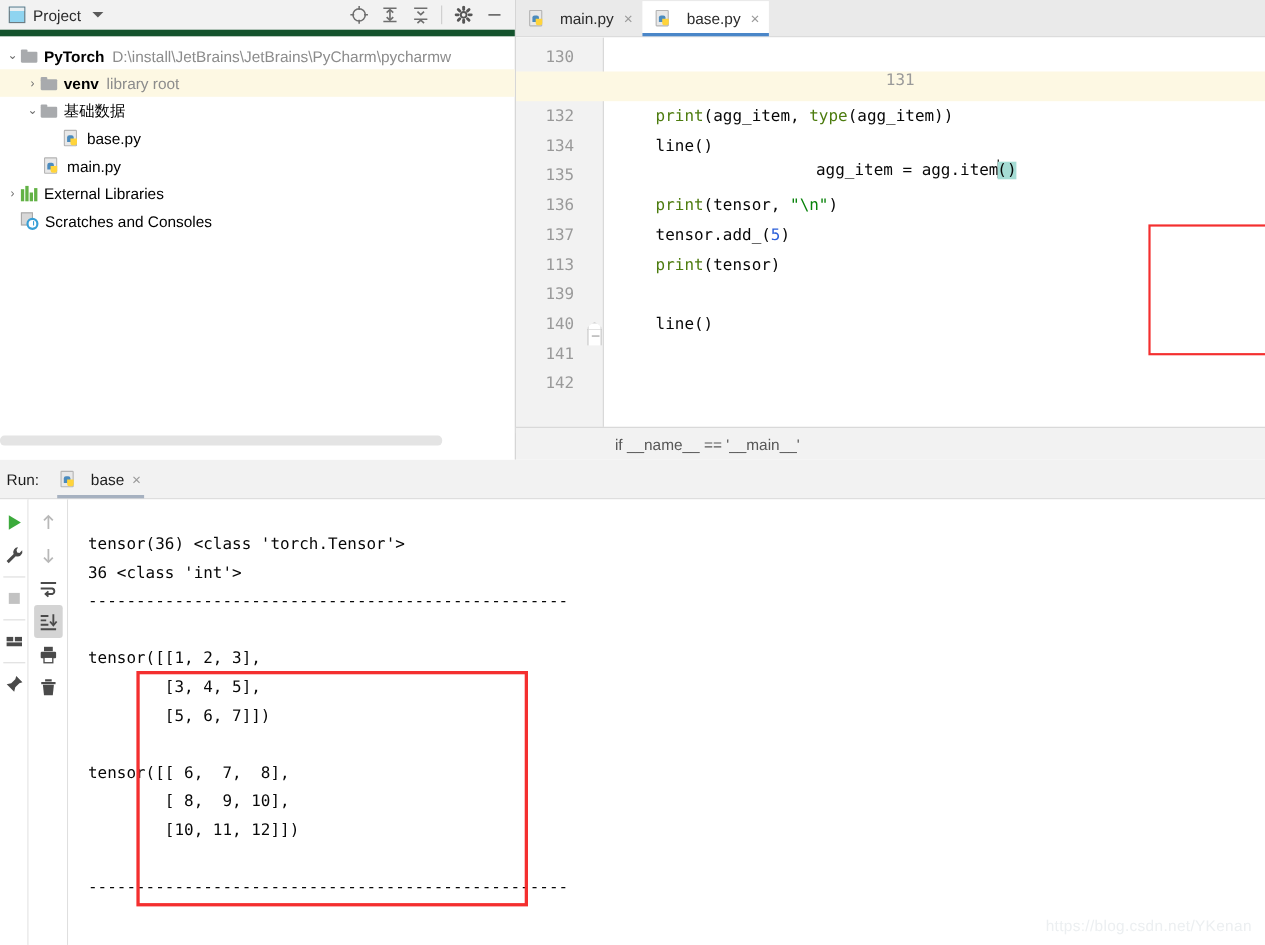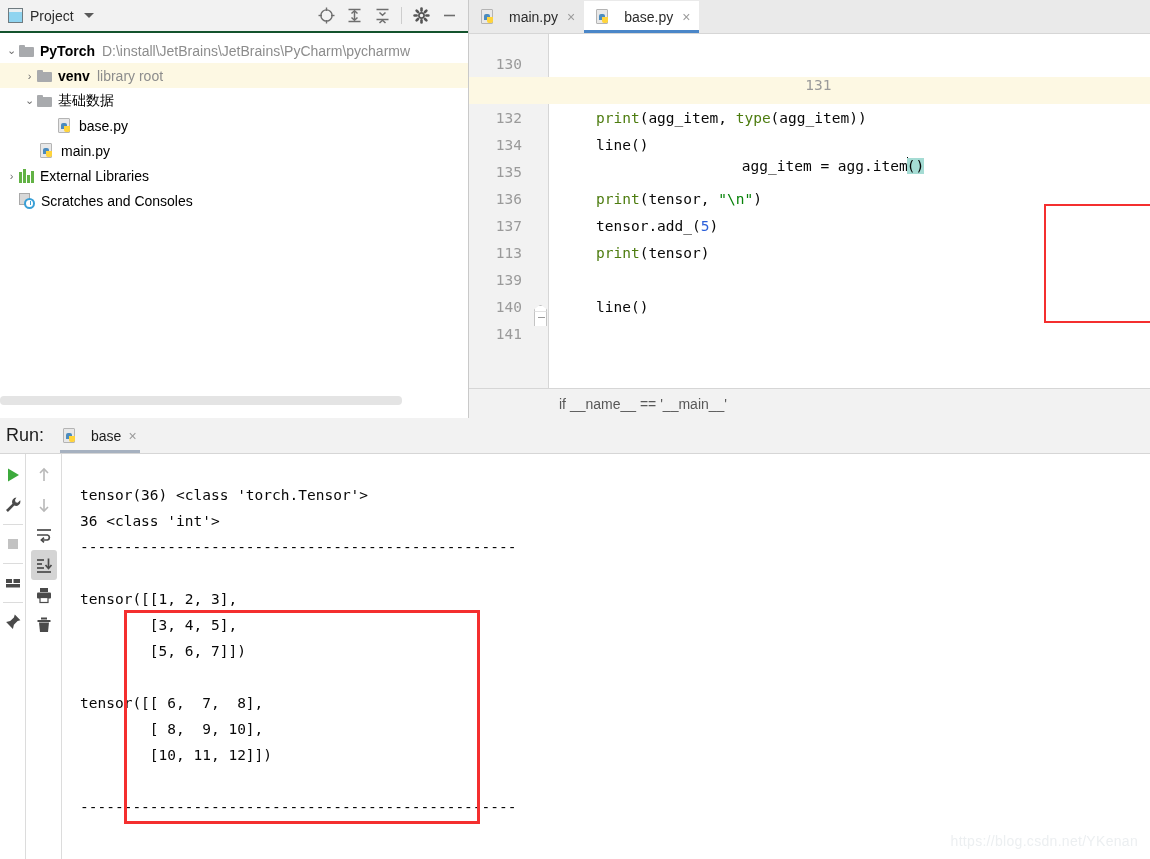--- a/index.html
+++ b/index.html
@@ -15,21 +15,21 @@
   
   .top-area { position: absolute; left:0; top:0; width:1150px; height:418px; }
 
   
   .project-panel {
     position:absolute; left:0; top:0; width:469px; height:418px;
     background:#ffffff; border-right:1px solid #c9c9c9;
     box-sizing:border-box;
   }
   .project-header {
-    height:33px; background:#f2f2f2; border-bottom:2px solid #14532d;
+    height:33px; background:#f2f2f2; border-bottom:6px solid #14532d;
     display:flex; align-items:center; padding:0 6px 0 8px; box-sizing:border-box;
   }
   .proj-title { display:flex; align-items:center; gap:7px; }
   .proj-window-icon {
     width:15px; height:15px; border:1px solid #6f7b80; background:#8fd4f0;
     box-sizing:border-box; position:relative;
   }
   .proj-window-icon:before {
     content:""; position:absolute; left:0; right:0; top:0; height:3px; background:#e8eef1;
   }
@@ -101,21 +101,21 @@
     content:""; position:absolute; left:0; right:0; bottom:0; height:3px; background:#4a86c8;
   }
   .tab .close { color:#9b9b9b; font-size:14px; margin-left:2px; }
 
   .code-wrap { position:relative; height:360px; background:#ffffff; overflow:hidden; }
   .gutter {
     position:absolute; left:0; top:0; width:80px; height:100%;
     background:#f2f2f2; border-right:1px solid #d6d6d6; box-sizing:border-box;
   }
   .code-lines {
-    position:absolute; left:0; top:16px; right:0; height:100%;
+    position:absolute; left:0; top:4px; right:0; height:100%;
     font-family:"DejaVu Sans Mono", monospace; font-size:14.5px;
   }
   .cline { display:flex; height:27px; align-items:center; position:relative; }
   .cline.cur { background:#fdf8e3;flex-direction:column; }
   .lnum {
     width:62px; flex:0 0 62px; text-align:right; color:#9a9a9a; padding-right:9px;
     box-sizing:border-box; font-size:14.5px;
   }
   .fold-slot { width:18px; flex:0 0 18px; position:relative; }
   .ctext { padding-left:47px; white-space:pre; color:#080808; }
@@ -150,21 +150,21 @@
     display:flex; align-items:center; padding-left:90px; box-sizing:border-box;
     font-size:14px; color:#585858;
   }
 
   
   .run-area { position:absolute; left:0; top:418px; width:1150px; height:441px; background:#fff; }
   .run-header {
     height:36px; background:#f2f2f2; border-bottom:1px solid #d6d6d6;
     display:flex; align-items:center; padding-left:4px; box-sizing:border-box;
   }
-  .run-label { font-size:18px; color:#1d1d1d; padding:0 10px 0 2px; }
+  .run-label { font-size:14px; color:#1d1d1d; padding:0 10px 0 2px; }
   .run-tab {
     display:flex; align-items:center; gap:7px; font-size:14px; color:#1d1d1d;
     height:35px; padding:0 9px; position:relative;
   }
   .run-tab:after {
     content:""; position:absolute; left:6px; right:6px; bottom:0; height:3px; background:#a6b1c0;
   }
   .run-tab .close { color:#9b9b9b; font-size:14px; }
 
   .run-body { position:absolute; left:0; top:36px; right:0; bottom:0; display:flex; }
@@ -399,20 +399,25 @@
             </div>
             <div class="cline">
               <span class="lnum">140</span>
               <span class="fold-slot">
                 <span class="fold-mark"></span>
               </span>
               <span class="ctext">line()</span>
             </div>
             <div class="cline">
               <span class="lnum">141</span>
+              <span class="fold-slot"></span>
+              <span class="ctext"></span>
+            </div>
+            <div class="cline">
+              <span class="lnum">142</span>
               <span class="fold-slot"></span>
               <span class="ctext"></span>
             </div>
           </div>
         <div class="red-box-editor"></div>
       </div>
 
     </div>
 
     <div class="breadcrumb">

